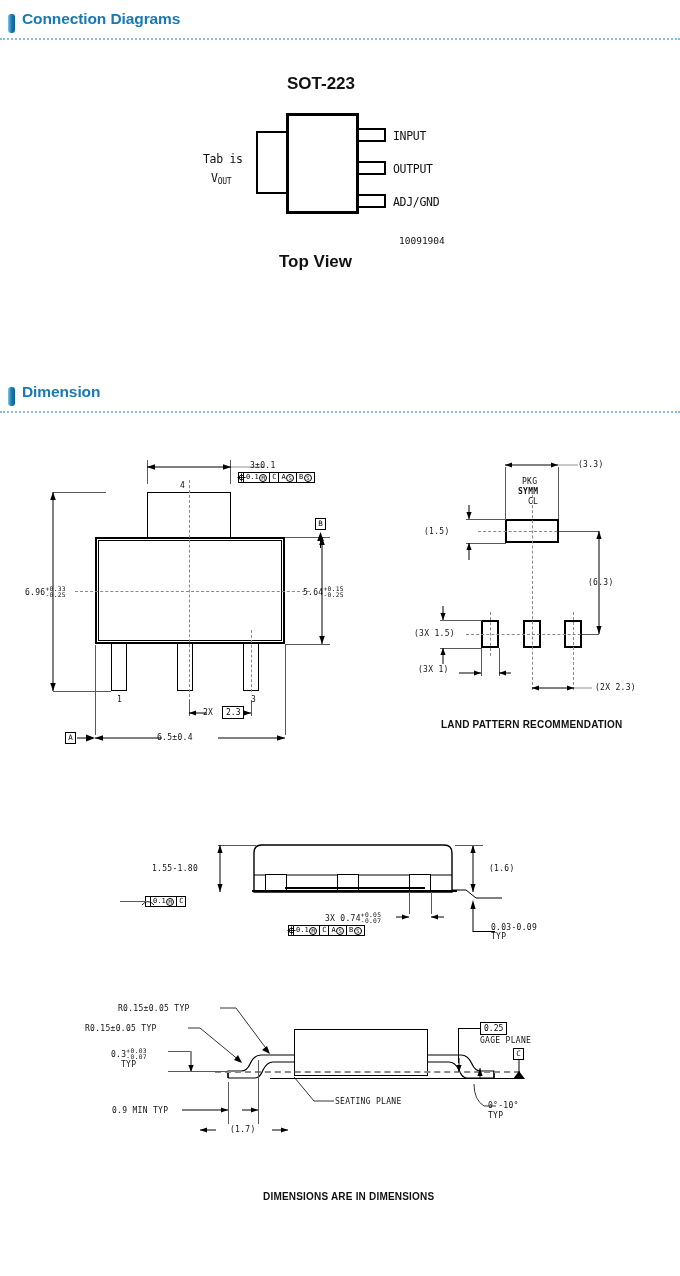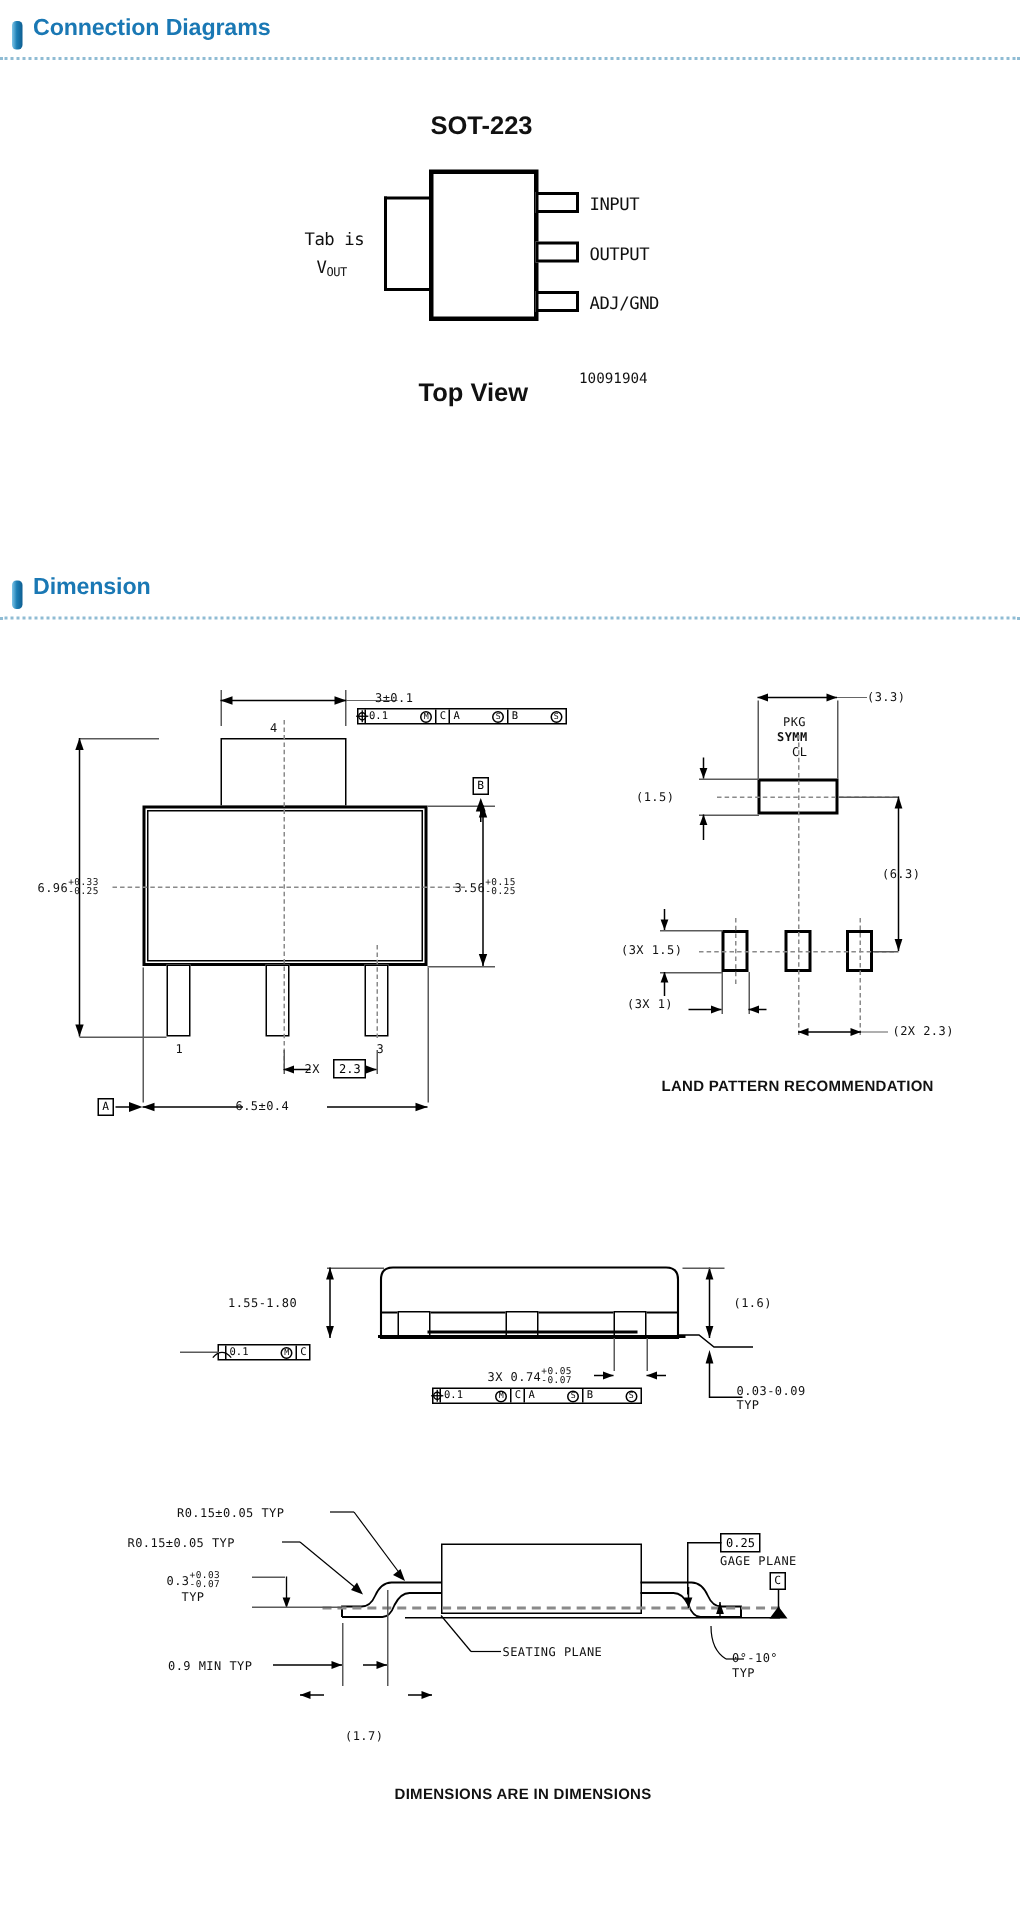--- a/index.html
+++ b/index.html
@@ -95,21 +95,20 @@
     font-size: 7px;
     line-height: 9px;
   }
   .fcf > div {
     border-right: 1px solid #000;
     padding: 0 2px;
     display: flex;
     align-items: center;
     justify-content: center;
     white-space: nowrap;
-    gap: 21px;
   }
   .fcf > div:last-child { border-right: none; }
   .mod {
     display: inline-block;
     width: 8px; height: 8px;
     border: 1px solid #000;
     border-radius: 50%;
     font-size: 5.5px;
     line-height: 7px;
     text-align: center;
@@ -224,21 +223,21 @@
 
   <div class="cd-label" style="left:393px; top:129px;">INPUT</div>
   <div class="cd-label" style="left:393px; top:162px;">OUTPUT</div>
   <div class="cd-label" style="left:393px; top:195px;">ADJ/GND</div>
 
   <div class="cd-label" style="left:203px; top:152px;">Tab is</div>
   <div class="cd-label" style="left:211px; top:171px;">
     <span>V</span><span class="sub">OUT</span>
   </div>
 
-  <div class="cd-code" style="left:386px; top:235px;margin-top:12px;">10091904</div>
+  <div class="cd-code" style="left:399px; top:235px;">10091904</div>
   <div class="cd-title" style="left:279px; top:252px;">Top View</div>
 </div>
 
 <div class="section-header" style="top:381px;">
   <div class="bullet"></div>
   <div class="title">Dimension</div>
 </div>
 <div class="dotted-rule" style="top:411px;"></div>
 
 <div>
@@ -304,21 +303,21 @@
   </div>
 
   <div class="ext" style="left:285px; top:537px; width:45px; height:1px;"></div>
   <div class="ext" style="left:285px; top:644px; width:45px; height:1px;"></div>
   <svg style="left:317px; top:537px; width:12px; height:108px;">
     <line x1="5" y1="0" x2="5" y2="107" stroke="#000" stroke-width="1"></line>
     <polygon points="5,0 2.2,8 7.8,8" fill="#000"></polygon>
     <polygon points="5,107 2.2,99 7.8,99" fill="#000"></polygon>
   </svg>
   <div class="dtxt" style="left:303px; top:586px;">
-    <span>3.56</span><span class="tolstack"><span>+0.15</span><br><span>-0.25</span></span>
+    <span>5.64</span><span class="tolstack"><span>+0.15</span><br><span>-0.25</span></span>
   </div>
 
   <div class="datum-box" style="left:315px; top:518px;">B</div>
   <svg style="left:316px; top:530px; width:12px; height:18px;">
     <line x1="4.5" y1="18" x2="4.5" y2="4" stroke="#000" stroke-width="1"></line>
     <polygon points="4.5,2 1.2,11 7.8,11" fill="#000"></polygon>
   </svg>
 
   <div class="ext" style="left:189px; top:700px; width:1px; height:16px;"></div>
   <div class="ext" style="left:251px; top:700px; width:1px; height:16px;"></div>
@@ -569,21 +568,21 @@
     <line x1="76" y1="5" x2="60" y2="5" stroke="#000" stroke-width="1"></line>
     <polygon points="76,5 69,2.4 69,7.6" fill="#000"></polygon>
   </svg>
 
   <svg style="left:196px; top:1125px; width:96px; height:10px;">
     <polygon points="4,5 11,2.4 11,7.6" fill="#000"></polygon>
     <line x1="4" y1="5" x2="20" y2="5" stroke="#000" stroke-width="1"></line>
     <polygon points="92,5 85,2.4 85,7.6" fill="#000"></polygon>
     <line x1="92" y1="5" x2="76" y2="5" stroke="#000" stroke-width="1"></line>
   </svg>
-  <div class="dtxt" style="left:230px; top:1125px;margin-top:28px;">(1.7)</div>
+  <div class="dtxt" style="left:230px; top:1125px;">(1.7)</div>
 
   <svg style="left:292px; top:1075px; width:44px; height:30px;">
     <line x1="2" y1="2" x2="22" y2="26" stroke="#000" stroke-width="0.8"></line>
     <line x1="22" y1="26" x2="42" y2="26" stroke="#000" stroke-width="0.8"></line>
   </svg>
   <div class="dtxt" style="left:335px; top:1097px;">SEATING PLANE</div>
 
   <div class="valbox" style="left:480px; top:1022px;">0.25</div>
   <div class="dtxt" style="left:480px; top:1036px;">GAGE PLANE</div>
   <div class="ln hln" style="left:458px; top:1028px; width:23px; height:1px;"></div>

